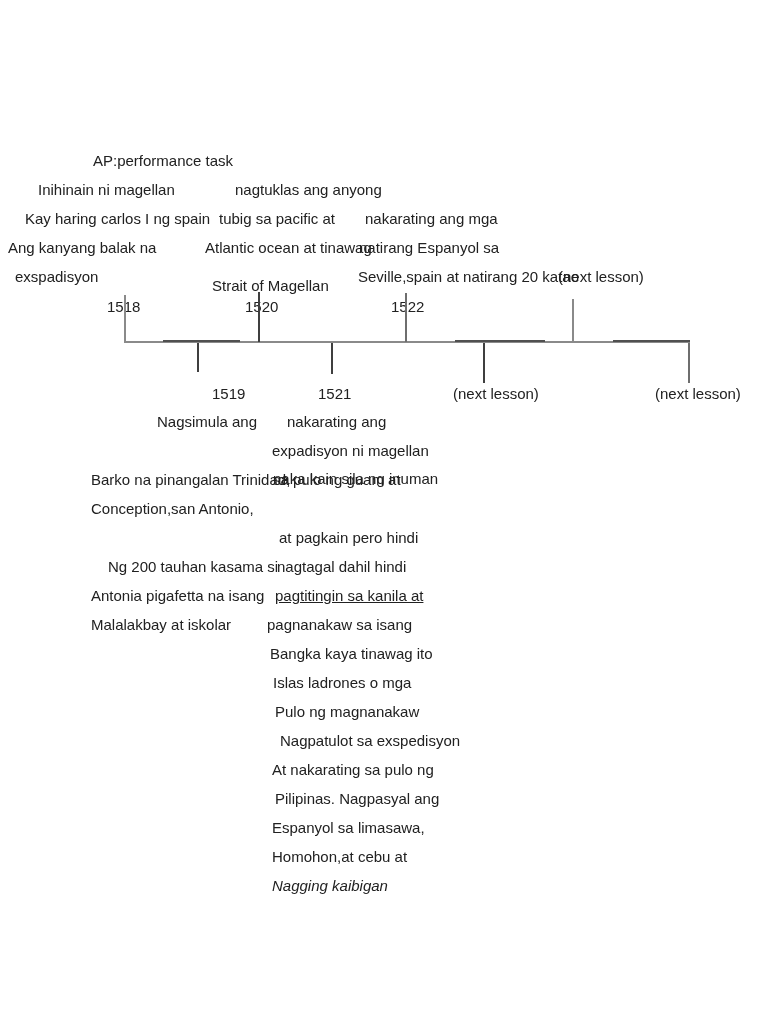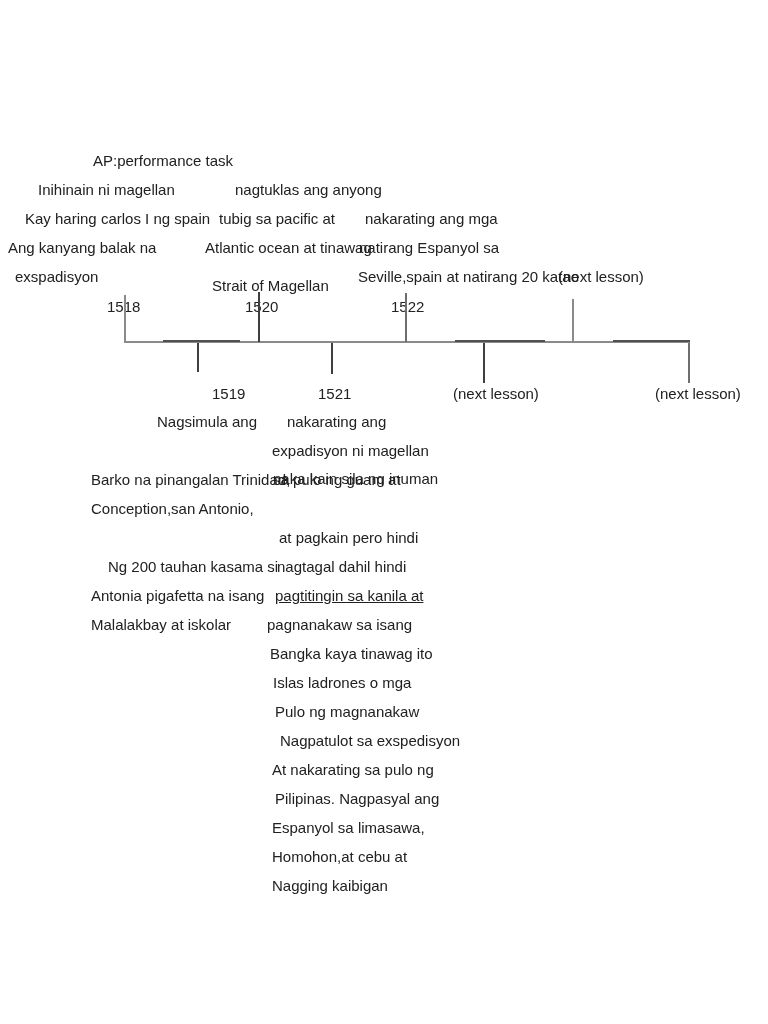--- a/index.html
+++ b/index.html
@@ -104,15 +104,15 @@
   <div class="txt" style="left:275px; top:587px;text-decoration:underline;">pagtitingin sa kanila at</div>
   <div class="txt" style="left:267px; top:616px;">pagnanakaw sa isang</div>
   <div class="txt" style="left:270px; top:645px;">Bangka kaya tinawag ito</div>
   <div class="txt" style="left:273px; top:674px;">Islas ladrones o mga</div>
   <div class="txt" style="left:275px; top:703px;">Pulo ng magnanakaw</div>
   <div class="txt" style="left:280px; top:732px;">Nagpatulot sa exspedisyon</div>
   <div class="txt" style="left:272px; top:761px;">At nakarating sa pulo ng</div>
   <div class="txt" style="left:275px; top:790px;">Pilipinas. Nagpasyal ang</div>
   <div class="txt" style="left:272px; top:819px;">Espanyol sa limasawa,</div>
   <div class="txt" style="left:272px; top:848px;">Homohon,at cebu at</div>
-  <div class="txt" style="left:272px; top:877px;">Nagging kaibigan</div>
+  <div class="txt" style="left:272px; top:877px;font-style:italic;">Nagging kaibigan</div>
 
 </div>
 
 </body></html>

